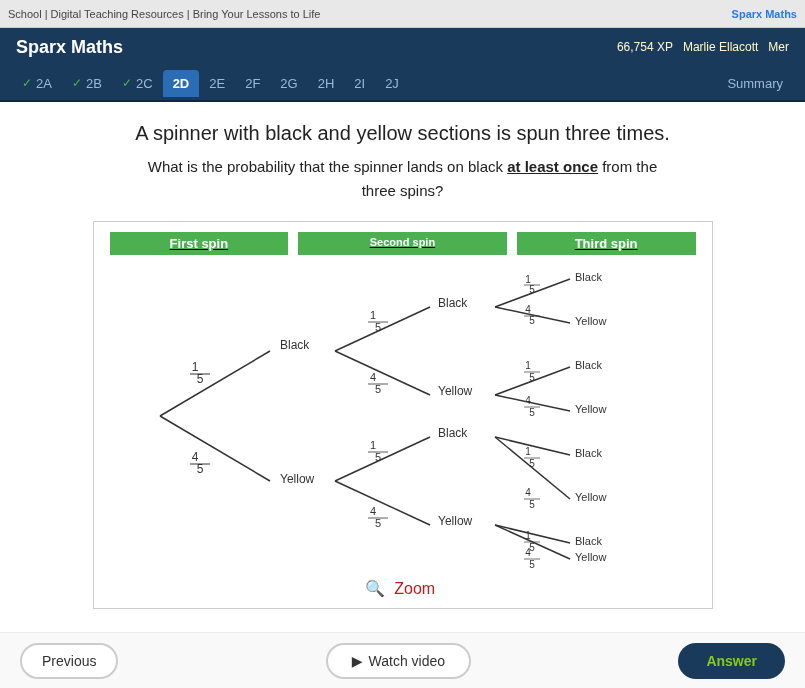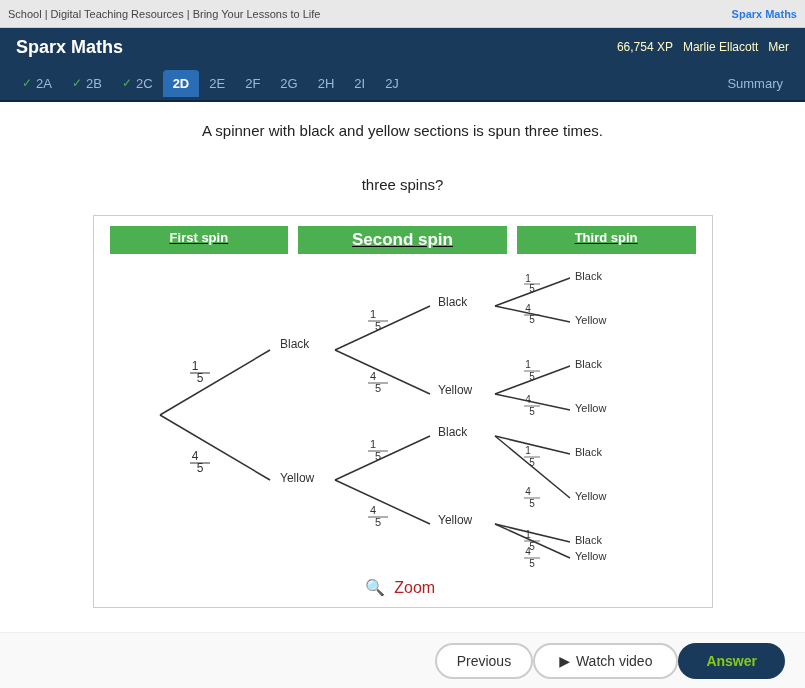--- a/index.html
+++ b/index.html
@@ -88,21 +88,21 @@
       cursor: pointer;
     }
 
     
     .main {
       padding: 20px 30px 10px 30px;
       min-height: 530px;
     }
 
     .question-intro {
-      font-size: 15px;
+      font-size: 20px;
       color: #222;
       text-align: center;
       margin-bottom: 10px;
     }
 
     .question-text {
       font-size: 15px;
       color: #222;
       text-align: center;
       line-height: 1.6;
@@ -140,21 +140,21 @@
       font-weight: bold;
       font-size: 13px;
       text-align: center;
       padding: 4px 0;
       width: 180px;
     }
     .tree-header-second {
       background: #4caf50;
       color: white;
       font-weight: bold;
-      font-size: 17px;
+      font-size: 11px;
       text-align: center;
       padding: 4px 0;
       width: 210px;
       margin-left: 10px;
     }
     .tree-header-third {
       background: #4caf50;
       color: white;
       font-weight: bold;
       font-size: 13px;
@@ -179,21 +179,21 @@
       cursor: pointer;
     }
     .zoom-link span {
       margin-right: 4px;
     }
 
     
     .footer {
       display: flex;
       align-items: center;
-      justify-content: flex-end;
+      justify-content: space-between;
       padding: 20px 20px;
       border-top: 1px solid #eee;
       background: #f9f9f9;
       height: 56px;
     }
     .btn-previous {
       background: white;
       border: 2px solid #ccc;
       border-radius: 20px;
       padding: 8px 20px;
@@ -274,21 +274,21 @@
     </div>
   <div class="nav-tab">
       <span>2J</span>
     </div>
   <div class="nav-tab-summary">Summary</div>
 </div>
 
 <div class="main">
   <p class="question-intro">A spinner with black and yellow sections is spun three times.</p>
   <div class="question-text">
-    <br>
+    <span>What is the probability that the spinner lands on black <strong>at least once</strong> from the</span><br>
     <span>three spins?</span><br>
   </div>
 
   <div class="tree-container">
     <div class="tree-diagram">
 
       <div class="tree-headers">
         <div class="tree-header-first">First spin</div>
         <div class="tree-header-second">Second spin</div>
         <div class="tree-header-third">Third spin</div>

